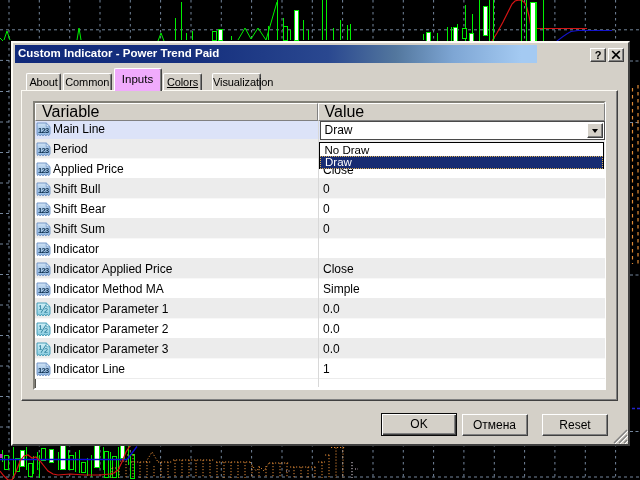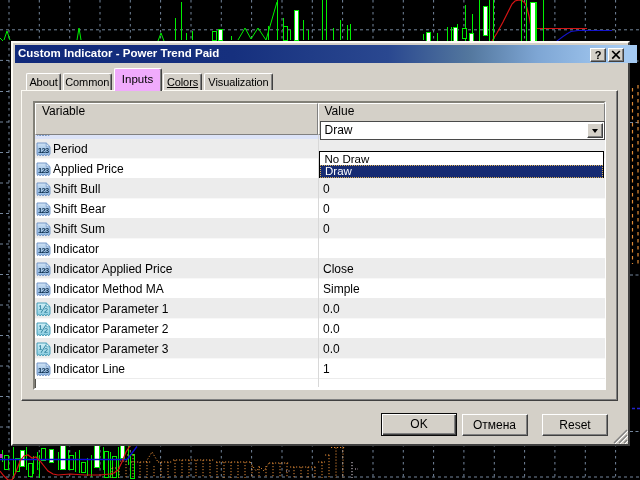--- a/index.html
+++ b/index.html
@@ -2,21 +2,21 @@
 <html><head><meta charset="utf-8"><style>
 * { margin:0; padding:0; box-sizing:border-box; }
 html,body { width:640px; height:480px; overflow:hidden; background:#000;
   font-family:"Liberation Sans", sans-serif; }
 #stage { position:relative; width:640px; height:480px; }
 .abs { position:absolute; }
 #dlg { position:absolute; left:11px; top:40.5px; width:619px; height:405px;
   background:#d4d0c8;
   border-left:2px solid #fcfaf4; border-top:2px solid #fcfaf4;
   border-right:2px solid #404040; border-bottom:2px solid #404040; }
-#title { position:absolute; left:15px; top:45px; width:622px; height:17.5px;
+#title { position:absolute; left:15px; top:45px; width:522px; height:17.5px;
   background:linear-gradient(90deg,#10297a 0%, #16307e 35%, #2a4890 60%, #53779e 73%, #7ea6d4 84%, #a4caf2 97%);
   color:#fff; font-size:11.5px; font-weight:bold; line-height:17px; padding-left:3px; }
 .tbtn { position:absolute; width:16px; height:14px; background:#d4d0c8;
   border-top:1px solid #fff; border-left:1px solid #fff;
   border-right:1px solid #404040; border-bottom:1px solid #404040;
   box-shadow:inset -1px -1px 0 #808080;
   text-align:center; font-size:11px; font-weight:bold; color:#000; line-height:13px; }
 .tab { position:absolute; top:72.5px; height:18px; background:#d4d0c8;
   border-top:1px solid #fff; border-left:1px solid #fff; border-right:1px solid #404040;
   box-shadow:inset -1px 0 0 #808080;
@@ -26,43 +26,43 @@
   box-shadow:inset -1px 0 0 #808080;
   border-radius:2px 2px 0 0; font-size:11.5px; text-align:center; line-height:20px; color:#000; z-index:5; }
 #panel { position:absolute; left:21px; top:90px; width:596.5px; height:310.5px;
   background:#d4d0c8; border-top:1px solid #fcfaf4; border-left:1px solid #fcfaf4;
   border-right:1px solid #404040; border-bottom:1px solid #404040;
   box-shadow:inset -1px -1px 0 #808080; }
 #tbl { position:absolute; left:33px; top:100.5px; width:573px; height:289px;
   background:#fff;
   border:2px solid; border-color:#828078 #fff #fff #828078;
   box-shadow:inset 1px 1px 0 #55534e; }
-.hcell { position:absolute; top:102.5px; height:32px; background:#d4d0c8;
+.hcell { position:absolute; top:102.5px; height:18px; background:#d4d0c8;
   border-top:1px solid #fff; border-left:1px solid #fff;
   border-right:1px solid #808080; border-bottom:1px solid #808080;
-  font-size:12px; color:#000; line-height:15px; padding-left:6px; z-index:2;}
+  font-size:16px; color:#000; line-height:15px; padding-left:6px; z-index:2;}
 #vdiv { position:absolute; left:317.5px; top:119px; width:1px; height:268px; background:#d8d8d8; z-index:1; }
 .trow { position:absolute; left:35px; width:569.5px; height:20px; font-size:12px; color:#000; }
 .rg { background:#ececec; box-shadow:inset 0 -1px 0 #f8f8f8; }
 .rw { background:#fff; box-shadow:inset 0 -1px 0 #ececec; }
 .rsel { background:#dce3f8; }
 .ric { position:absolute; left:1px; top:3px; width:15px; height:16px; }
 .rname { position:absolute; left:18px; top:3px; }
 .rval { position:absolute; left:288px; top:3px; }
 #combo { position:absolute; left:319.5px; top:121px; width:285px; height:18.5px;
   background:#fff; border:1px solid #4a4a4a; z-index:3; }
 #combo .txt { position:absolute; left:4px; top:1px; font-size:12px; color:#000; }
 #cbtn { position:absolute; right:1px; top:1px; width:15.5px; height:14.5px; background:#d4d0c8;
   border-top:1px solid #fff; border-left:1px solid #fff;
   border-right:1px solid #404040; border-bottom:1px solid #404040;
   box-shadow:inset -1px -1px 0 #808080; }
 #cbtn:after { content:""; position:absolute; left:3.5px; top:5px; border:3.5px solid transparent;
   border-top:4px solid #000; }
 #ddl { position:absolute; left:318.5px; top:141.5px; width:285.5px; height:27.8px;
-  background:#fff; border:1px solid #000; z-index:6;margin-top:9px; }
+  background:#fff; border:1px solid #000; z-index:6; }
 #ddl .it1 { position:absolute; left:5px; top:1.5px; font-size:11.5px; color:#000; }
 #ddl .hl { position:absolute; left:0.5px; top:13px; width:282.5px; height:13.3px; background:#162b72;
   border:1px dotted #d8ae52; }
 #ddl .it2 { position:absolute; left:4px; top:-1px; font-size:11.5px; color:#fff; }
 #closeclip { position:absolute; left:322px; top:169.4px; width:60px; height:9.6px; overflow:hidden; z-index:4; }
 #closeclip span { position:absolute; left:1px; top:-6.5px; font-size:12px; color:#000; }
 .btn { position:absolute; top:414px; width:66px; height:21.5px; background:#d4d0c8;
   border-top:1px solid #fff; border-left:1px solid #fff;
   border-right:1px solid #404040; border-bottom:1px solid #404040;
   box-shadow:inset -1px -1px 0 #808080;
@@ -139,21 +139,21 @@
 <div id="title">Custom Indicator - Power Trend Paid</div>
 <div class="tbtn" style="left:590px; top:47.5px;">?</div>
 <div class="tbtn" style="left:607.8px; top:47.5px;">
   <svg width="14" height="12" viewBox="0 0 14 12" style="position:absolute;left:0;top:0.5px">
     <path d="M3.2,2 L10.8,9.6 M10.8,2 L3.2,9.6" stroke="#000" stroke-width="1.7"></path>
   </svg>
 </div>
 <div class="tab" style="left:26px; width:35px;">About</div>
 <div class="tab" style="left:63px; width:48.5px;">Common</div>
 <div class="tab" style="left:163px; width:39px;text-decoration:underline;">Colors</div>
-<div class="tab" style="left:204px; width:69px;">Visualization</div>
+<div class="tab" style="left:212px; width:49px;">Visualization</div>
 <div id="panel"></div>
 <div id="tab-active">Inputs</div>
 <div id="tbl"></div>
 <div class="hcell" style="left:35px; width:282.5px;">Variable</div>
 <div class="hcell" style="left:317.5px; width:287px;">Value</div>
 <div class="trow rsel" style="top:119.0px">
       <span class="ric">
         <svg width="15" height="16" viewBox="0 0 15 16" style="position:absolute;left:0;top:0">
           <path d="M1,1 H10.2 L14,4.8 V12 L12.6,13.8 L11.2,12.2 L9.8,14 L8.4,12.2 L7,14 L5.6,12.2 L4.2,14 L2.8,12.4 L1.6,13.6 L1,12 Z" fill="url(#g123)" stroke="#6b90c4" stroke-width="0.9"></path>
           <path d="M10.2,1 V4.8 H14 Z" fill="#dcecf8" stroke="#6b90c4" stroke-width="0.7"></path>

